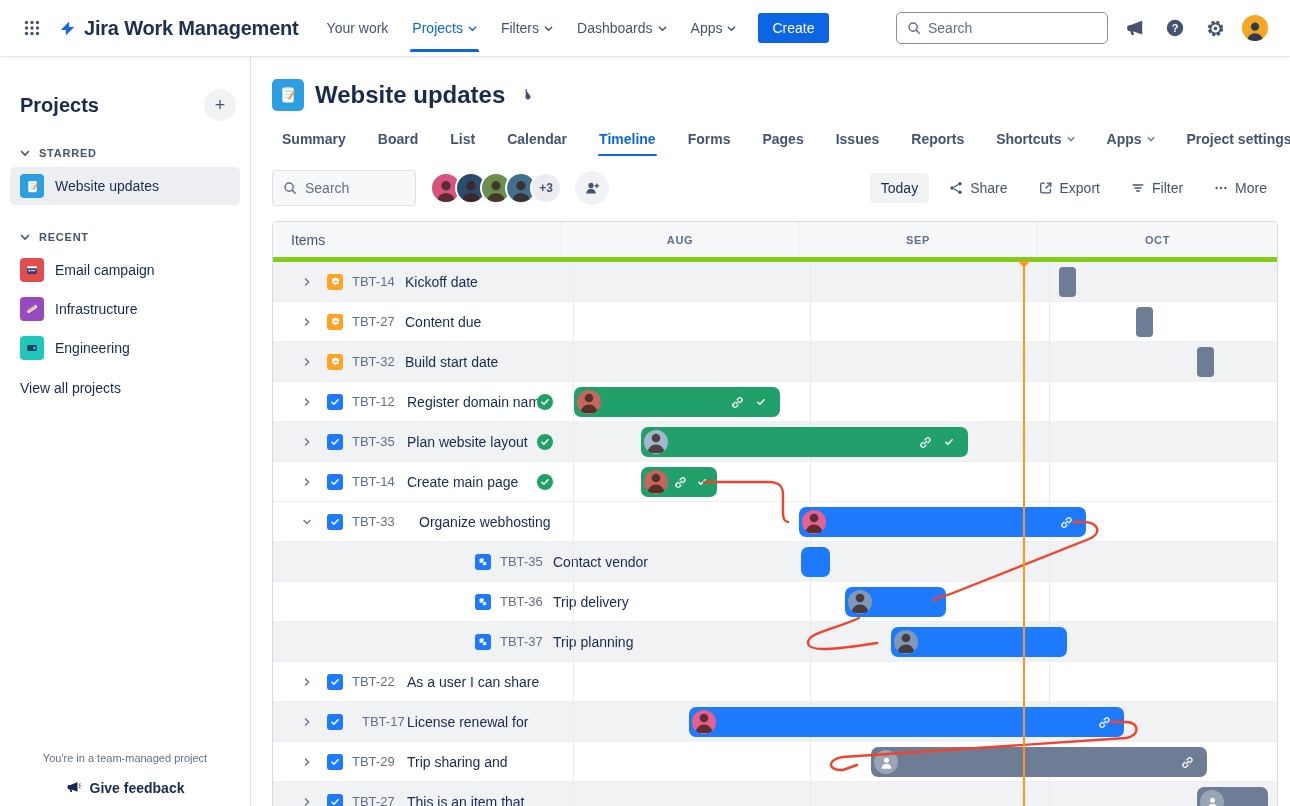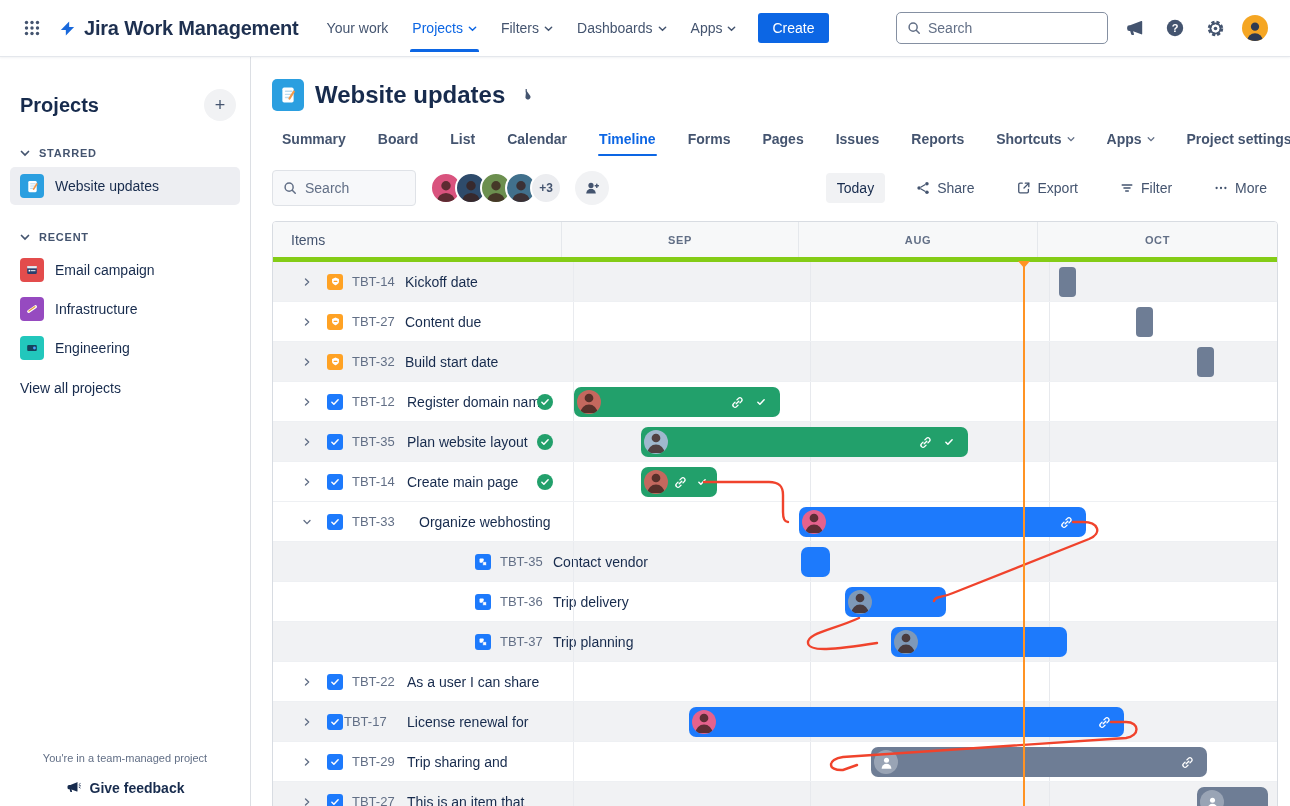--- a/index.html
+++ b/index.html
@@ -58,21 +58,21 @@
 
   .toolbar { display:flex; align-items:center; margin-top:17px;}
   .tb-search { display:flex; align-items:center; gap:8px; width:144px; height:36px; background:#F7F8FA; border:1px solid #DFE2E7; border-radius:4px; padding:0 10px; color:#626F86;}
   .tb-search input { border:none;outline:none;background:transparent;width:90px;font-size:14px;color:#172B4D;}
   .tb-search input::placeholder{color:#626F86;}
   .avatar-stack { display:flex; align-items:center; margin-left:14px;}
   .av { width:32px; height:32px; border-radius:50%; border:2px solid #fff; margin-left:-7px; overflow:hidden; display:flex; align-items:flex-end; justify-content:center; cursor:pointer; flex:none;}
   .av.first { margin-left:0;}
   .av-more { width:32px;height:32px;border-radius:50%;border:2px solid #fff;margin-left:-7px;background:#ECEDF0;color:#44546F;font-size:12px;font-weight:600;display:flex;align-items:center;justify-content:center;cursor:pointer;}
   .av-add { width:34px;height:34px;border-radius:50%;background:#F1F2F4;border:none;margin-left:13px;display:flex;align-items:center;justify-content:center;cursor:pointer;}
-  .tb-right { margin-left:auto; display:flex; align-items:center; gap:20px;justify-content:space-between;}
+  .tb-right { margin-left:auto; display:flex; align-items:center; gap:9px;justify-content:space-between;}
   .tb-btn { display:flex; align-items:center; gap:7px; padding:7px 11px; font-size:14px; font-weight:500; color:#44546F; background:transparent; border:none; border-radius:4px; cursor:pointer; white-space:nowrap;}
   .tb-btn.today { background:#F1F2F4; color:#172B4D;}
 
   
   .panel { margin-top:15px; border:1px solid #D8DCE2; border-radius:4px 4px 0 0; overflow:hidden;}
   .tl-head { display:grid; grid-template-columns:288px 237px 239px 1fr; height:40px; background:#F7F8F9; border-bottom:5px solid #84cc16;}
   .tl-head > div { display:flex; align-items:center; border-left:1px solid #E5E8EC;}
   .tl-head > div:first-child { border-left:none; padding-left:18px; font-size:14px; color:#44546F;}
   .tl-head .mon { justify-content:center; font-size:11px; font-weight:700; letter-spacing:.06em; color:#626F86;}
   .tl-body { position:relative;}
@@ -394,22 +394,22 @@
               <circle cx="13" cy="8" r="1.3" fill="#44546F"></circle>
             </svg>
           <span>More</span>
         </button>
       </div>
     </div>
 
     <div class="panel">
       <div class="tl-head">
         <div>Items</div>
+        <div class="mon">AUG</div>
         <div class="mon">SEP</div>
-        <div class="mon">AUG</div>
         <div class="mon">OCT</div>
       </div>
       <div class="tl-body" id="tlBody">
         <div class="t-row gray">
             <div class="items-cell">
               <span class="chev">
                 <svg width="12" height="12" viewBox="0 0 16 16">
                   <path d="M6 4l4.2 4L6 12" stroke="#626F86" stroke-width="1.8" fill="none" stroke-linecap="round" stroke-linejoin="round"></path>
                 </svg>
               </span>
@@ -701,21 +701,21 @@
               <span class="chev">
                 <svg width="12" height="12" viewBox="0 0 16 16">
                   <path d="M6 4l4.2 4L6 12" stroke="#626F86" stroke-width="1.8" fill="none" stroke-linecap="round" stroke-linejoin="round"></path>
                 </svg>
               </span>
               <span class="type-ico" style="background: rgb(29, 122, 252); left: 42px;">
                 <svg width="10" height="10" viewBox="0 0 16 16">
                   <path d="M3 8.5l3.2 3L13 4.5" stroke="#fff" stroke-width="2.4" fill="none" stroke-linecap="round" stroke-linejoin="round"></path>
                 </svg>
               </span>
-              <span class="row-key" style="left: 59px;">TBT-17</span>
+              <span class="row-key" style="left: 77px;">TBT-17</span>
               <span class="row-name" style="left: 122px;">License renewal for</span>
             </div>
             <div class="chart-cell">
               <div class="bar" style="left: 115px; width: 435px; background: rgb(29, 122, 252);">
                 <span class="bar-av" style="background: rgb(228, 98, 141);">
                   <svg width="26" height="26" viewBox="0 0 16 16">
                     <circle cx="8" cy="6" r="2.9" fill="rgba(58,32,28,.78)"></circle>
                     <path d="M2.4 16a5.6 5.6 0 0 1 11.2 0z" fill="rgba(58,32,28,.78)"></path>
                   </svg>
                 </span>

